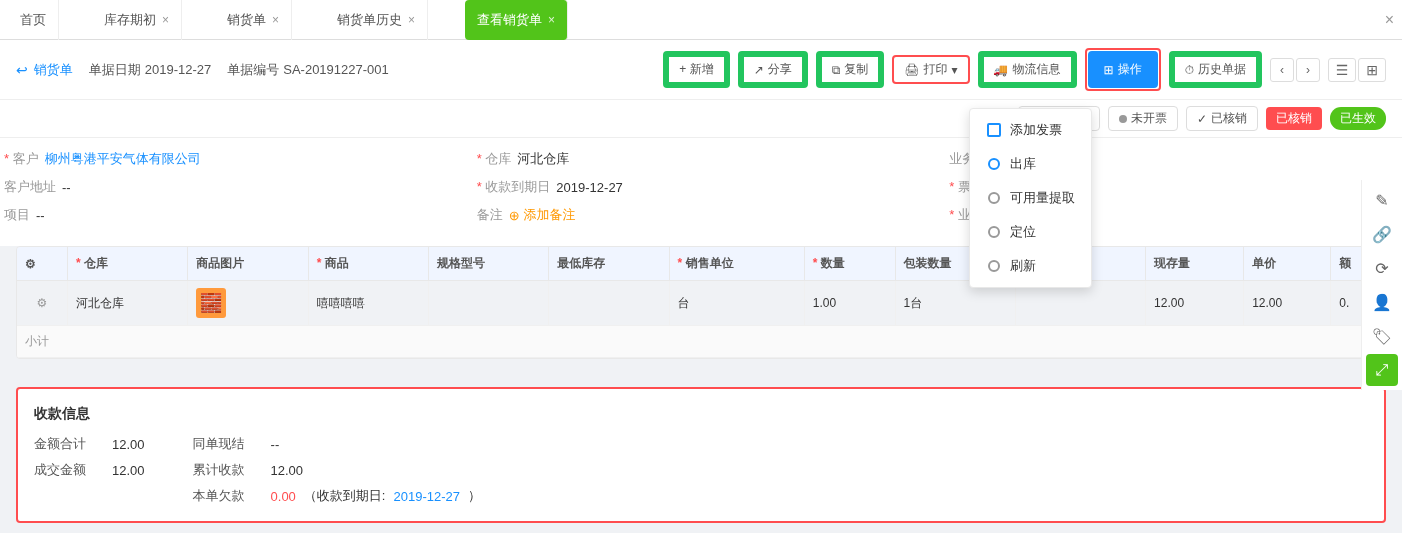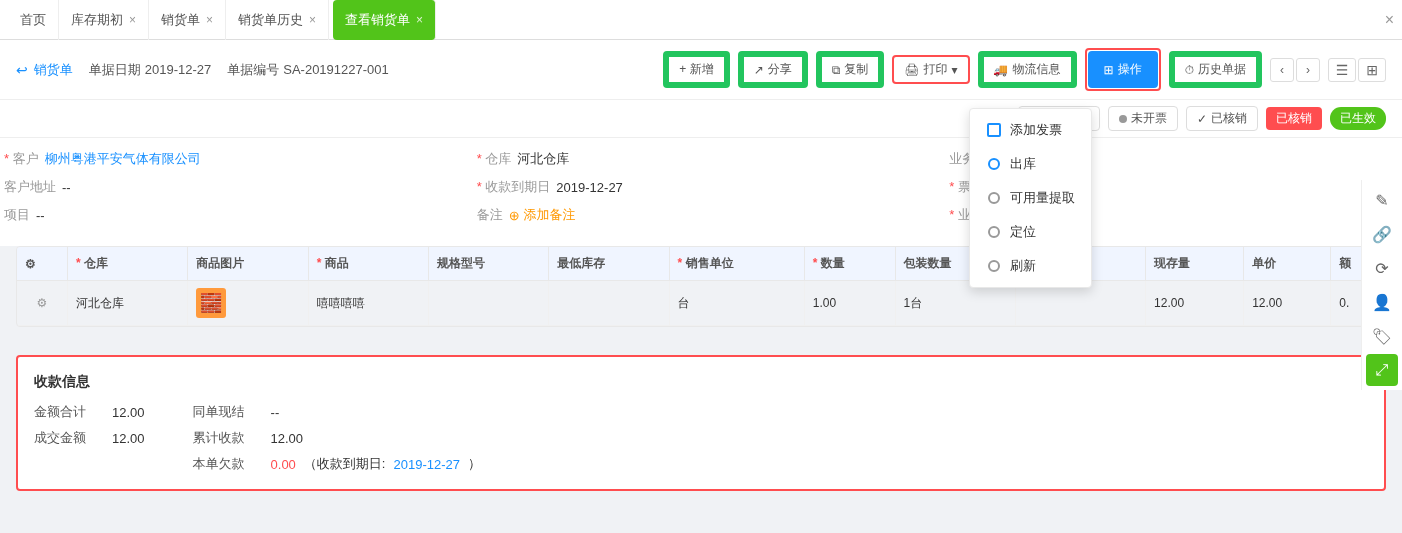--- a/index.html
+++ b/index.html
@@ -3,20 +3,21 @@
   <meta charset="utf-8">
   <style>
     * { box-sizing: border-box; margin: 0; padding: 0; }
     body { font-family: 'Microsoft YaHei', Arial, sans-serif; font-size: 13px; background: #f0f2f5; color: #333; }
 
     
     .tab-bar {
       display: flex; align-items: center; background: #fff;
       border-bottom: 1px solid #ddd; padding: 0 8px; height: 40px;
       position: relative;
+      gap: 33px;
     }
     .tab-item {
       display: flex; align-items: center; padding: 0 12px; height: 40px;
       cursor: pointer; font-size: 13px; color: #555; border-right: 1px solid #eee;
       white-space: nowrap;
     }
     .tab-item .close-btn { margin-left: 6px; color: #999; font-size: 12px; cursor: pointer; }
     .tab-item.highlight { background: #52c41a; color: #fff; border-radius: 4px; margin: 0 4px; }
     .tab-item.highlight .close-btn { color: rgba(255,255,255,0.8); }
     .close-top { position: absolute; right: 8px; top: 50%; transform: translateY(-50%); cursor: pointer; font-size: 16px; color: #999; }
@@ -357,20 +358,23 @@
         <td></td>
         <td></td>
         <td>台</td>
         <td>1.00</td>
         <td>1台</td>
         <td></td>
         <td>12.00</td>
         <td>12.00</td>
         <td>0.</td>
       </tr>
+      <tr class="subtotal-row">
+        <td colspan="13">小计</td>
+      </tr>
     </tbody>
   </table>
 </div>
 
 <div class="payment-section">
   <div class="payment-title">收款信息</div>
   <div class="payment-grid">
     <div class="payment-col">
       <div class="payment-row">
         <span class="payment-label">金额合计</span>

